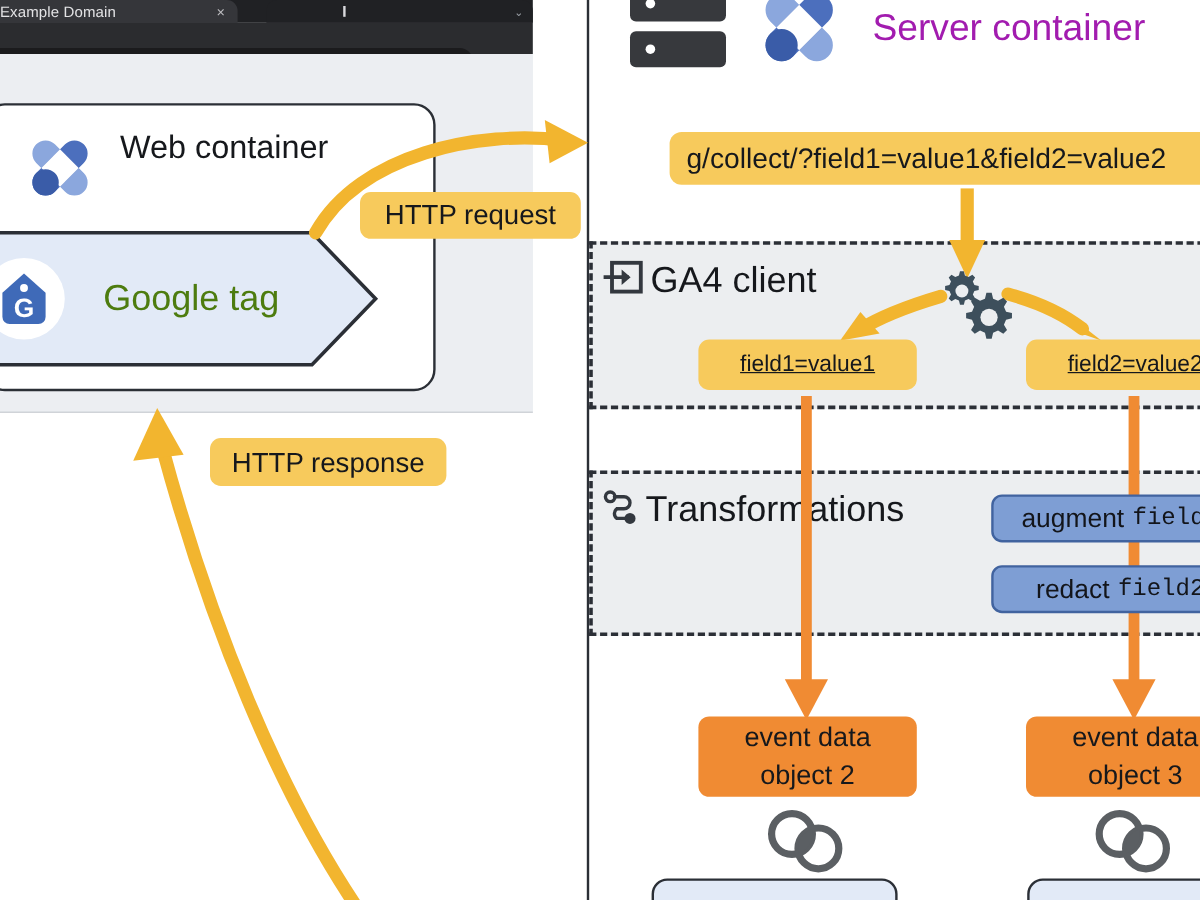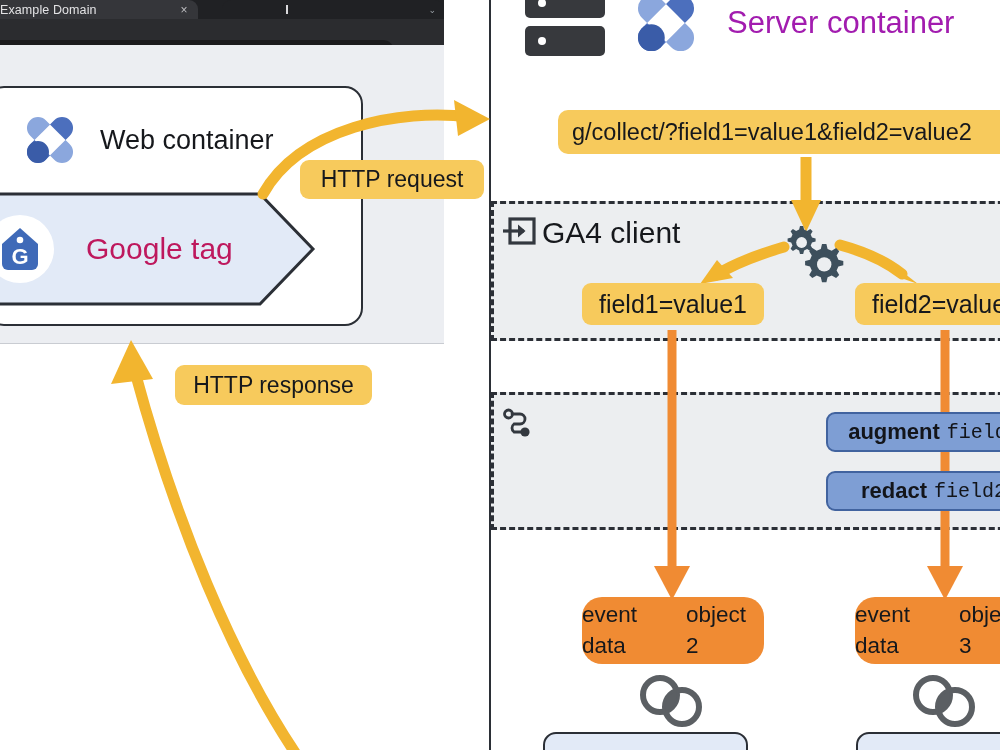--- a/index.html
+++ b/index.html
@@ -71,36 +71,36 @@
     background: #c9ccd2;
   }
 
   
   .web-container {
     position: absolute; left: -14px; top: 86px; width: 377px; height: 240px;
     background: #ffffff; border: 2px solid #2b2f36; border-radius: 18px;
   }
   .wc-header {
     position: absolute; left: 30px; top: 20px; display: flex;
-    align-items: center; gap: 18px;
+    align-items: flex-start; gap: 18px;
   }
   .wc-title { font-size: 27px; color: #16181c; white-space: nowrap; }
 
   
   .gtm-logo { position: relative; flex: 0 0 auto; }
   .gtm-logo svg { display: block; }
 
   
   .google-tag {
     position: absolute; left: -20px; top: 104px; width: 348px; height: 114px;
   }
   .gt-shape { position: absolute; inset: 0; }
   .gt-label {
     position: absolute; left: 118px; top: 50%; transform: translateY(-50%);
-    font-size: 30px; color: #be185d; white-space: nowrap;
+    font-size: 30px; color: #4d7c0f; white-space: nowrap;
   }
   .gt-badge {
     position: absolute; left: 18px; top: 50%; transform: translateY(-50%);
     width: 68px; height: 68px; border-radius: 50%; background: #fff;
     display: flex; align-items: center; justify-content: center;
   }
 
   
   .col-divider {
     position: absolute; left: 489px; top: 0; width: 2px; height: 750px;
@@ -138,22 +138,23 @@
   }
   .http-request {
     position: absolute; left: 300px; top: 160px; width: 184px; height: 39px;
     font-size: 23px; border-radius: 9px;
   }
   .http-response {
     position: absolute; left: 175px; top: 365px; width: 197px; height: 40px;
     font-size: 23px; border-radius: 9px;
   }
   .field-pill {
-    position: absolute; height: 42px; font-size: 25px; border-radius: 9px;
+    position: absolute; height: 42px; font-size: 19px; border-radius: 9px;
     padding: 0 16px;
+    text-decoration: underline;
   }
   .field-pill.f1 { left: 582px; top: 283px; width: 182px; }
   .field-pill.f2 { left: 855px; top: 283px; width: 182px; }
 
   
   .dashed-box {
     position: absolute; background: #eceef0;
     border: 3px dashed #2b2f36;
   }
   .ga4-box { left: 491px; top: 201px; width: 540px; height: 140px; }
@@ -165,29 +166,29 @@
   .section-title { font-size: 30px; color: #16181c; white-space: nowrap; }
 
   
   .pill-blue {
     position: absolute; background: #7e9ed4; border: 2.5px solid #41639f;
     border-radius: 9px; height: 40px; display: flex; align-items: center;
     justify-content: center; gap: 0px; padding: 0 16px;
     font-size: 22px; color: #13151a; white-space: nowrap;
   }
   .pill-blue .mono { font-family: "Liberation Mono", monospace; font-size: 20px; }
-  .pill-blue .plain { margin-right: 7px; font-weight: bold; }
+  .pill-blue .plain { margin-right: 7px; }
   .pb-allow   { left: 582px; top: 471px; width: 182px; }
   .pb-augment { left: 826px; top: 412px; width: 215px; }
   .pb-redact  { left: 826px; top: 471px; width: 215px; }
 
   
   .event-obj {
     position: absolute; width: 182px; height: 67px; background: #f08b33;
-    border-radius: 20px; display: flex; flex-direction: row;
+    border-radius: 9px; display: flex; flex-direction: column;
     align-items: center; justify-content: center;
     font-size: 22.5px; color: #16181c; line-height: 1.37;
   }
   .eo1 { left: 582px; top: 597px; }
   .eo2 { left: 855px; top: 597px; }
 
   
   .venn { position: absolute; width: 86px; height: 56px; }
   .venn1 { left: 630px; top: 673px; }
   .venn2 { left: 903px; top: 673px; }
@@ -309,20 +310,21 @@
 
   <div class="dashed-box tr-box">
     <div class="section-head">
       <span>
         <svg width="30" height="30" viewBox="0 0 30 30">
           <circle cx="6.5" cy="7" r="4" fill="none" stroke="#33383f" stroke-width="2.8"></circle>
           <path d="M10 7 H18 A5 5 0 0 1 18 17 H12 A5 5 0 0 0 12 25 H20" fill="none" stroke="#33383f" stroke-width="2.8" stroke-linecap="round"></path>
           <circle cx="23" cy="25" r="4.6" fill="#33383f"></circle>
         </svg>
       </span>
+      <span class="section-title">Transformations</span>
     </div>
   </div>
 
   <svg class="arrows" viewBox="0 0 1000 750">
 
     <path d="M263 194 C300 128 400 108 470 117" stroke="#f2b52f" stroke-width="11" fill="none" stroke-linecap="round"></path>
     <path d="M490 119 L454 100 L458 136 Z" fill="#f2b52f"></path>
 
     <path d="M300 760 C232 660 175 520 135 372" stroke="#f2b52f" stroke-width="11" fill="none" stroke-linecap="round"></path>
     <path d="M131 340 L111 384 L153 379 Z" fill="#f2b52f"></path>

